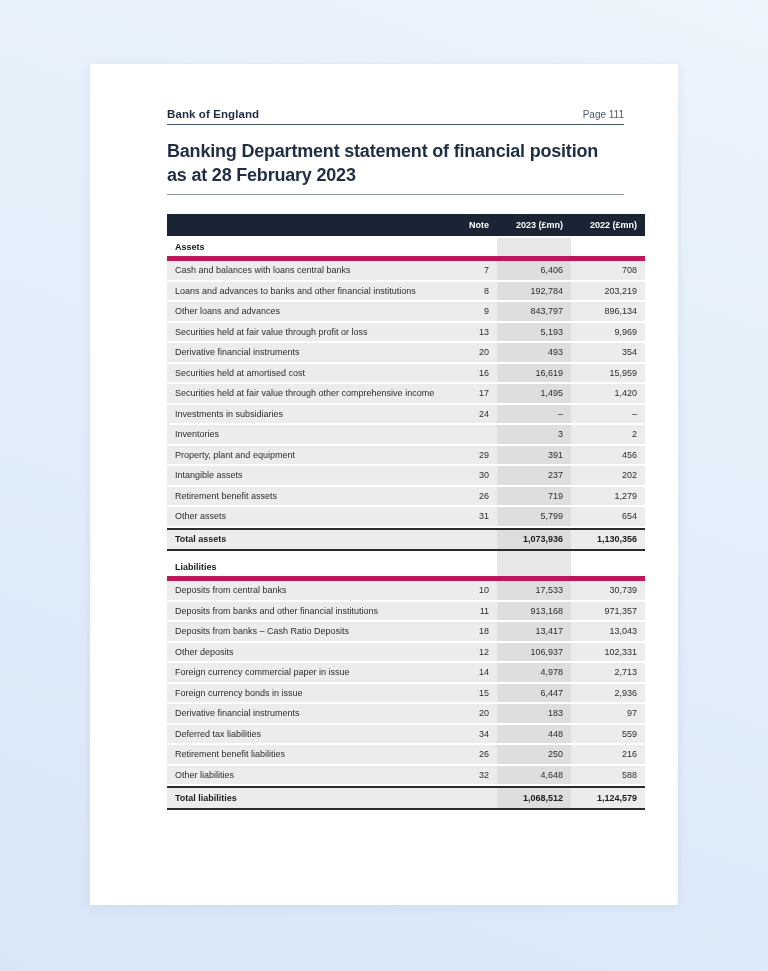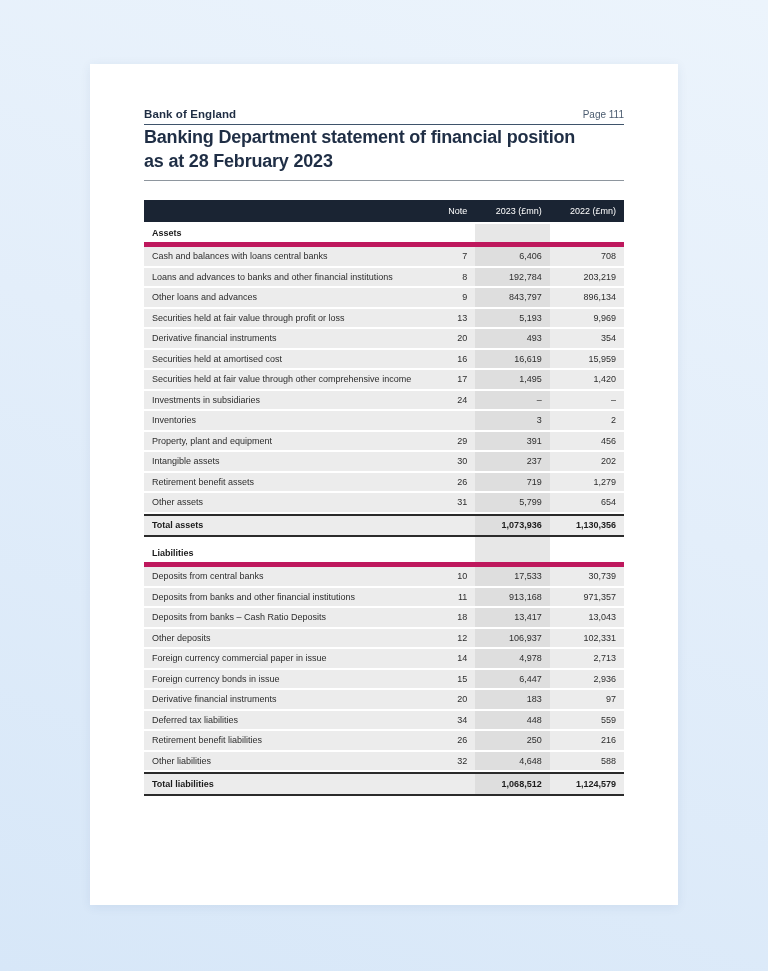--- a/index.html
+++ b/index.html
@@ -10,21 +10,21 @@
   }
   body {
     background: linear-gradient(200deg, #ecf4fc 0%, #e3eefa 45%, #d7e7f8 100%);
   }
   .card {
     position: absolute;
     left: 90px; top: 64px;
     width: 588px; height: 841px;
     background: #ffffff;
     box-shadow: 0 2px 10px rgba(40, 70, 110, 0.08);
-    padding: 44px 54px 0 54px;
+    padding: 44px 54px 0 77px;
   }
   .doc-header {
     display: flex;
     justify-content: space-between;
     align-items: baseline;
   }
   .brand {
     font-size: 11.5px;
     font-weight: 700;
     color: #1f2d43;
@@ -32,20 +32,21 @@
   }
   .page-num {
     font-size: 10px;
     color: #4a5b6f;
   }
   .rule-dark {
     margin-top: 4px;
     border-top: 1.5px solid #3f546b;
   }
   .page-title {
+    margin-top: 14px;
     font-size: 18px;
     line-height: 24px;
     font-weight: 700;
     color: #1f2e45;
     letter-spacing: -0.2px;
     max-width: 440px;
   }
   .rule-grey {
     margin-top: 7px;
     border-top: 1px solid #8e969e;
@@ -58,21 +59,21 @@
     table-layout: fixed;
   }
   col.w-label { width: 286px; }
   col.w-note  { width: 44px;  }
   col.w-2023  { width: 74px;  }
   col.w-2022  { width: 74px;  }
   thead th {
     background: #1a2433;
     color: #ffffff;
     font-size: 9px;
-    font-weight: 400;
+    font-weight: 700;
     text-align: right;
     padding: 6px 8px 6px;
     border-bottom: 2px solid #ffffff;
   }
   thead th.c-label { text-align: left; }
   td {
     font-size: 9px;
     line-height: 11px;
     color: #2d2d2d;
     vertical-align: bottom;

